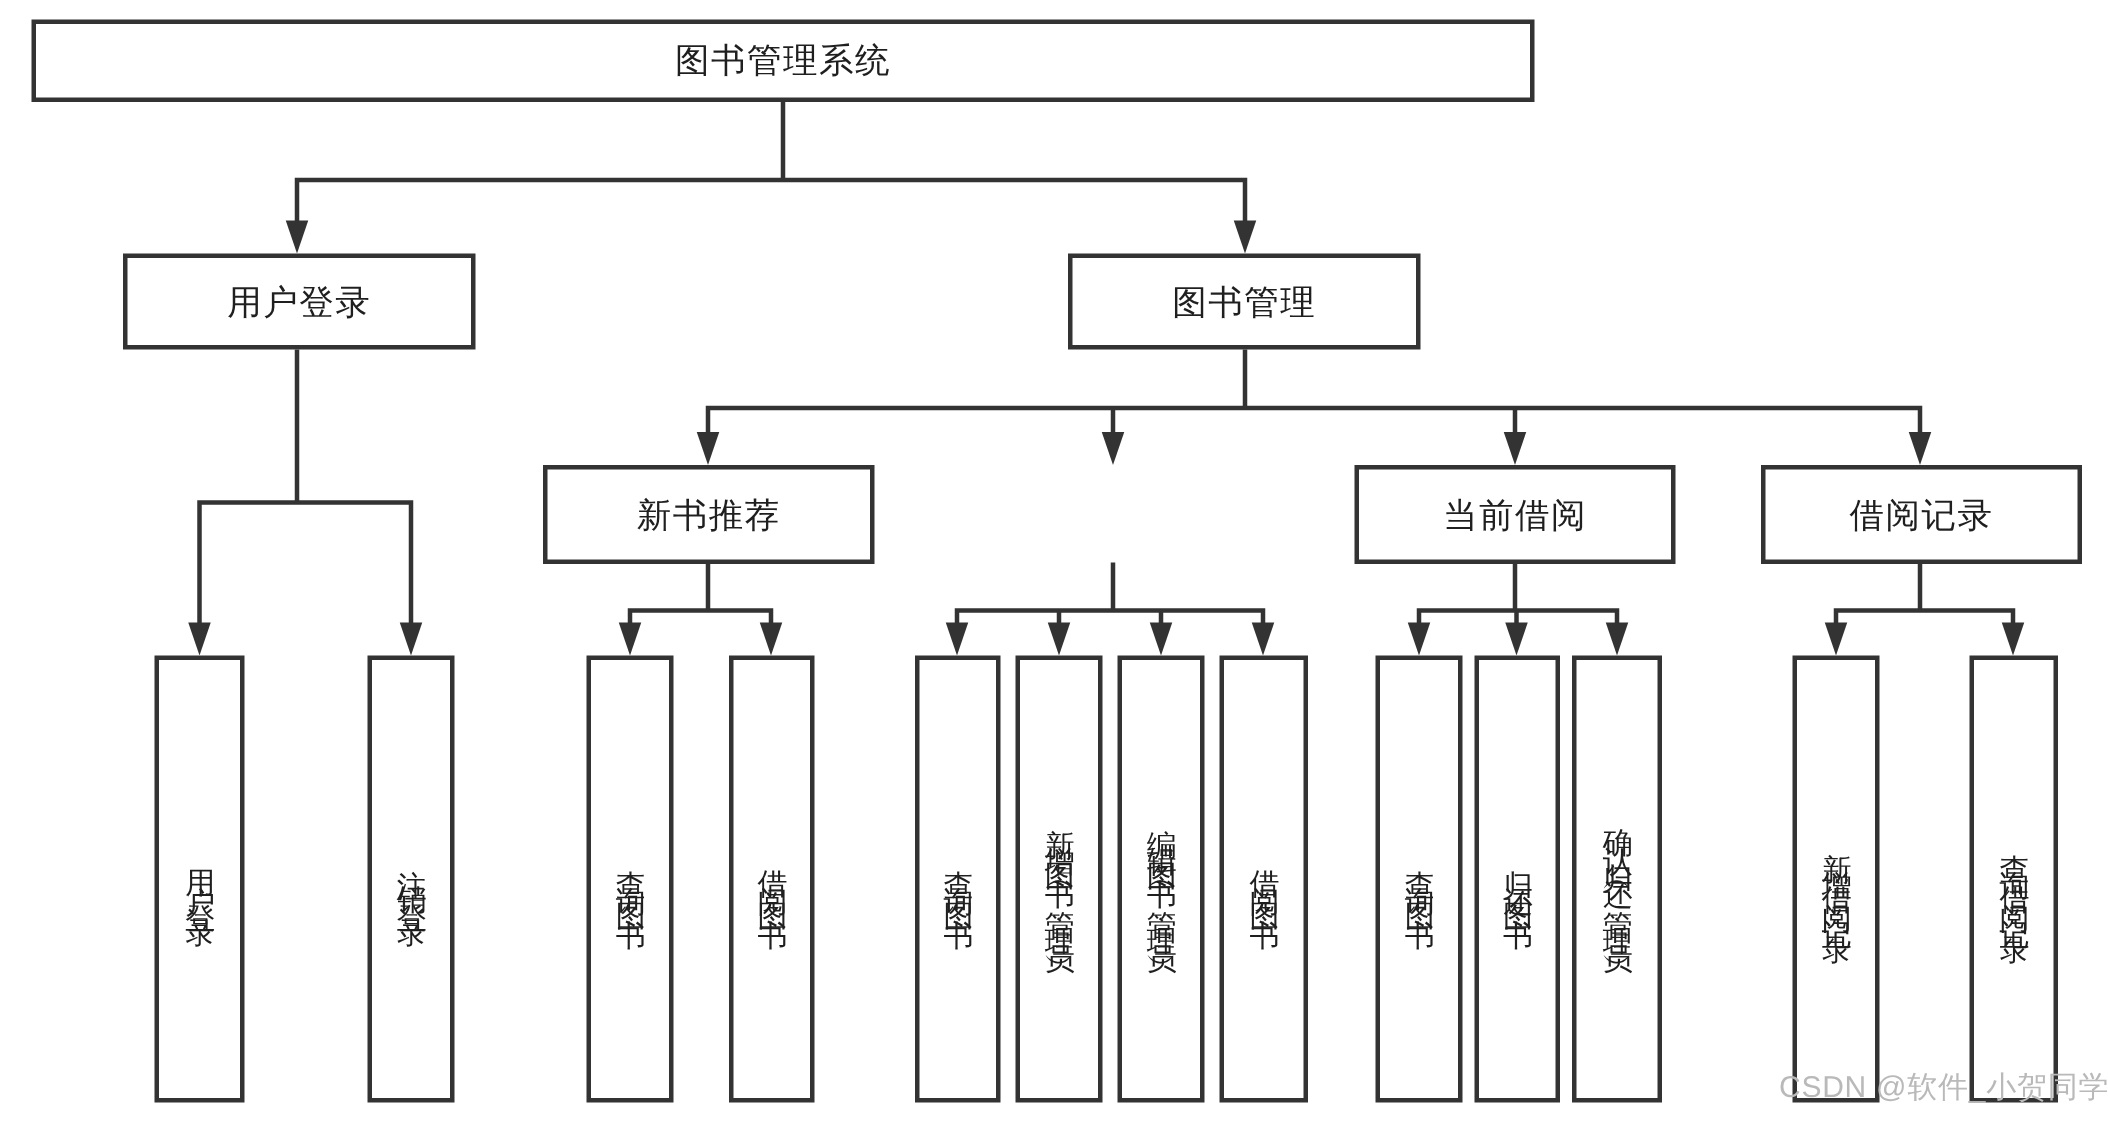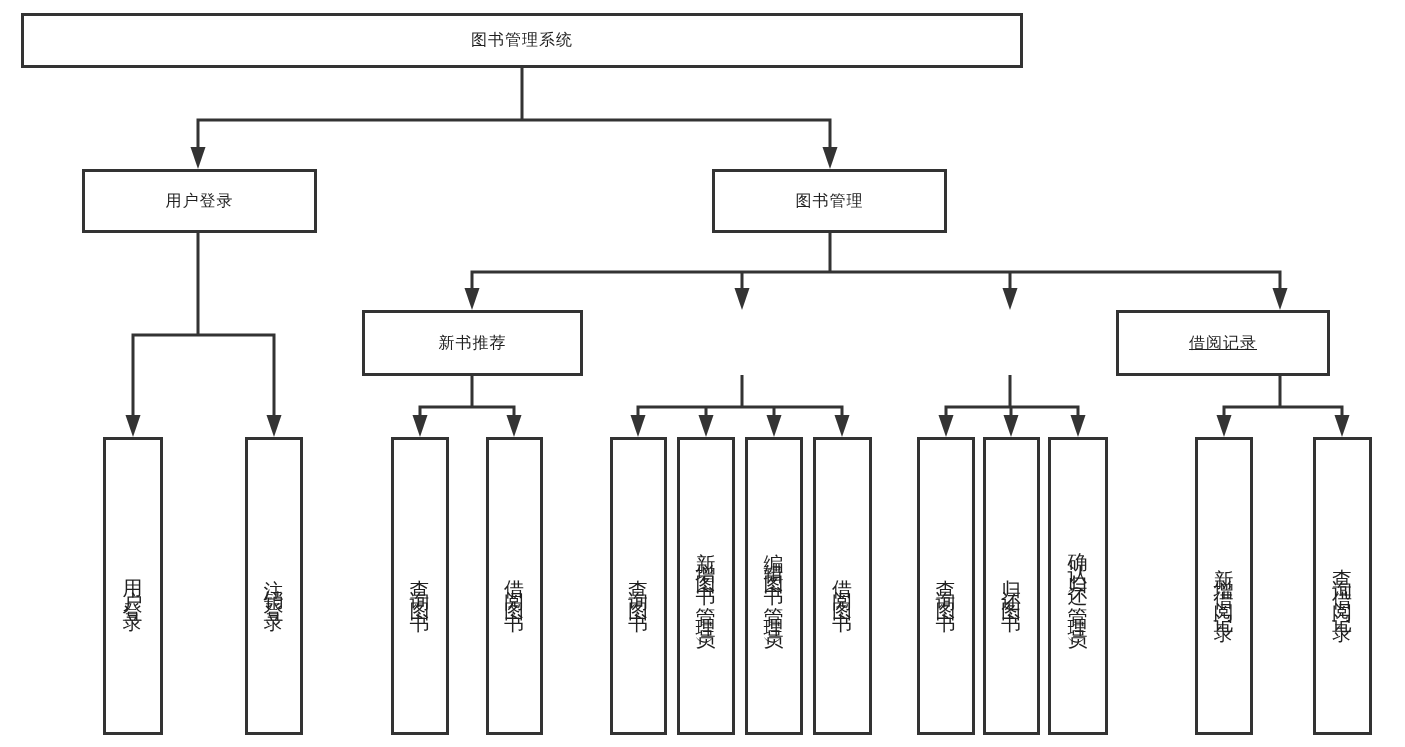--- a/index.html
+++ b/index.html
@@ -9,39 +9,39 @@
   .node{
     position:absolute;
     background:#ffffff;
     border:3px solid #333333;
     box-sizing:border-box;
     display:flex;
     align-items:center;
     justify-content:center;
     color:#1f1f1f;
   }
-  .hlabel{font-size:16px;letter-spacing:1px;white-space:nowrap;}
+  .hlabel{font-size:23px;letter-spacing:1px;white-space:nowrap;}
   .leaf .vlabel{
     writing-mode:vertical-rl;
     text-orientation:mixed;
     font-size:20px;
     line-height:1;
     letter-spacing:11px;
     white-space:nowrap;
   }
   
   #n-root{left:21px;top:13px;width:1002px;height:55px;}
   
   #n-b1{left:82px;top:169px;width:235px;height:64px;}
   #n-b2{left:712px;top:169px;width:235px;height:64px;}
   
   #n-c1{left:362px;top:310px;width:221px;height:66px;}
   #n-c2{left:632px;top:310px;width:221px;height:66px;}
   #n-c3{left:903px;top:310px;width:214px;height:66px;}
-  #n-c4{left:1116px;top:310px;width:214px;height:66px;text-decoration:underline;}
+  #n-c4{left:1174px;top:310px;width:214px;height:66px;}
   
   .leaf{top:437px;height:298px;}
   #n-l1{left:103px;width:60px;}
   #n-l2{left:245px;width:58px;}
   #n-l3{left:391px;width:58px;}
   #n-l4{left:486px;width:57px;}
   #n-l5{left:610px;width:57px;}
   #n-l6{left:677px;width:58px;}
   #n-l7{left:745px;width:58px;}
   #n-l8{left:813px;width:59px;}
@@ -118,20 +118,23 @@
   <div class="node" id="n-b1">
     <span class="hlabel">用户登录</span>
   </div>
   <div class="node" id="n-c1">
     <span class="hlabel">新书推荐</span>
   </div>
 
   <div class="node" id="n-b2">
     <span class="hlabel">图书管理</span>
   </div>
+  <div class="node" id="n-c3">
+    <span class="hlabel">当前借阅</span>
+  </div>
   <div class="node" id="n-c4">
     <span class="hlabel">借阅记录</span>
   </div>
 
   <div class="node leaf" id="n-l1">
     <span class="vlabel">用户登录</span>
   </div>
   <div class="node leaf" id="n-l2">
     <span class="vlabel">注销登录</span>
   </div>
@@ -166,14 +169,15 @@
     <span class="vlabel">确认归还（管理员）</span>
   </div>
 
   <div class="node leaf" id="n-l12">
     <span class="vlabel">新增借阅记录</span>
   </div>
   <div class="node leaf" id="n-l13">
     <span class="vlabel">查询借阅记录</span>
   </div>
 
+  <div class="watermark">CSDN @软件_小贺同学</div>
 
 </div>
 
 </body></html>

